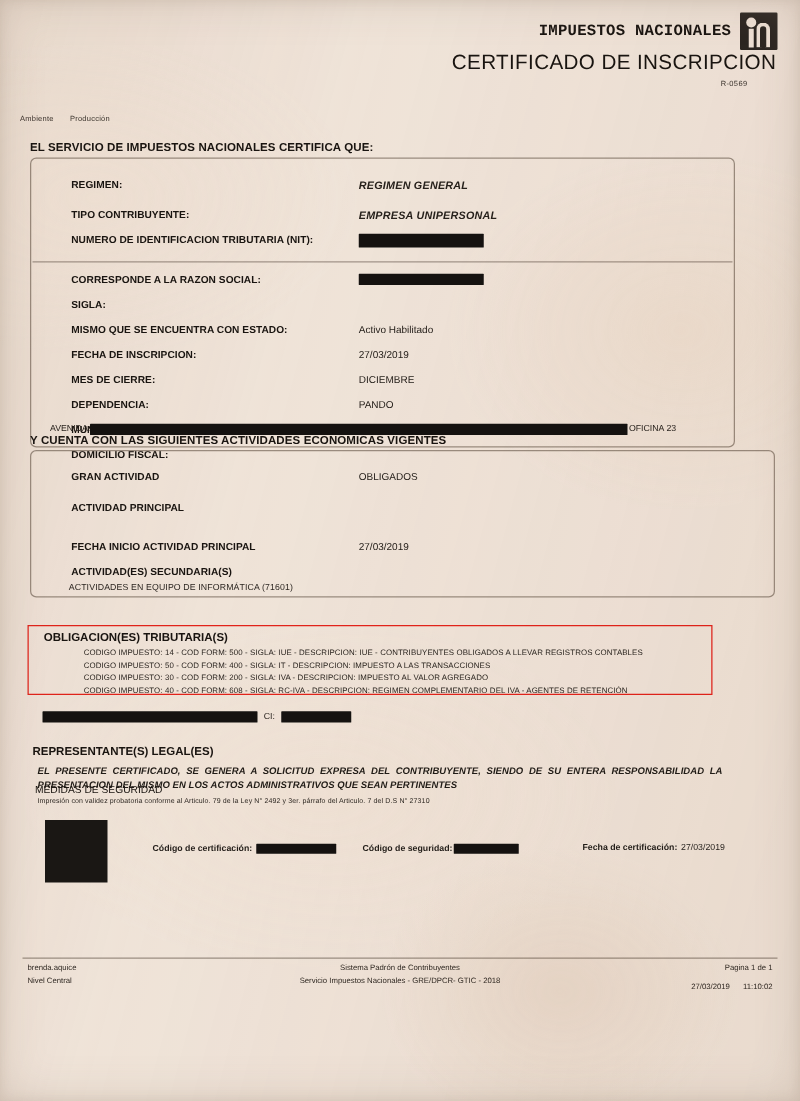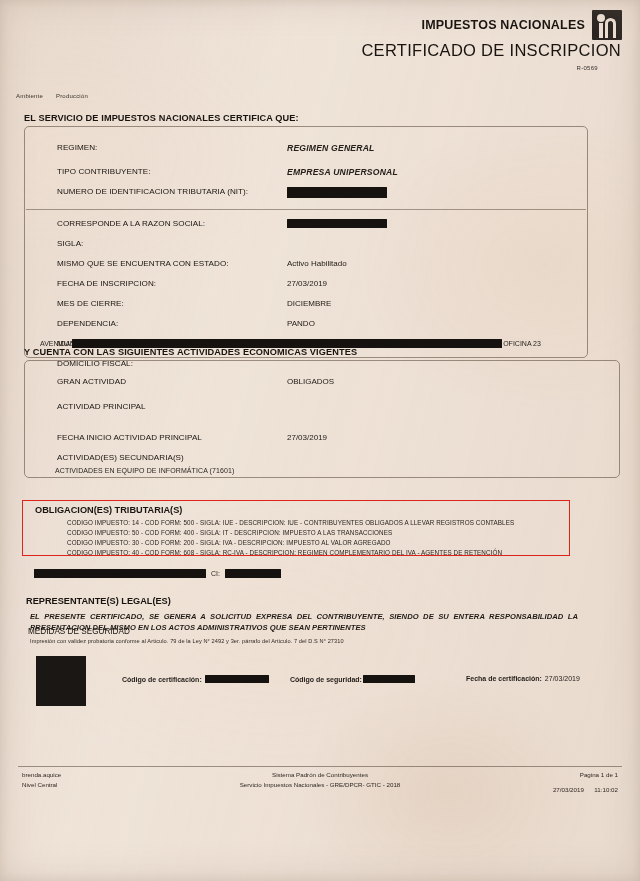--- a/index.html
+++ b/index.html
@@ -45,20 +45,21 @@
     position: absolute;
     top: 10px;
     right: 18px;
     text-align: right;
   }
   .hdr-row {
     display: flex;
     align-items: center;
     justify-content: flex-end;
     gap: 7px;
+    font-family: Liberation Mono, monospace;
   }
   .hdr-title-1 {
     font-size: 12.5px;
     font-weight: bold;
     letter-spacing: 0.2px;
     color: #191410;
   }
   .hdr-title-2 {
     font-size: 16.5px;
     font-weight: normal;
@@ -143,21 +144,21 @@
     height: 232px;
     position: relative;
   }
   .field-row {
     position: absolute;
     display: flex;
     align-items: baseline;
   }
   .f-label {
     font-size: 8.1px;
-    font-weight: normal;
+    font-weight: bold;
     color: #191410;
     letter-spacing: 0.05px;
     white-space: nowrap;
   }
   .f-value {
     position: absolute;
     left: 230px;
     font-size: 8px;
     color: #26201b;
     white-space: nowrap;

